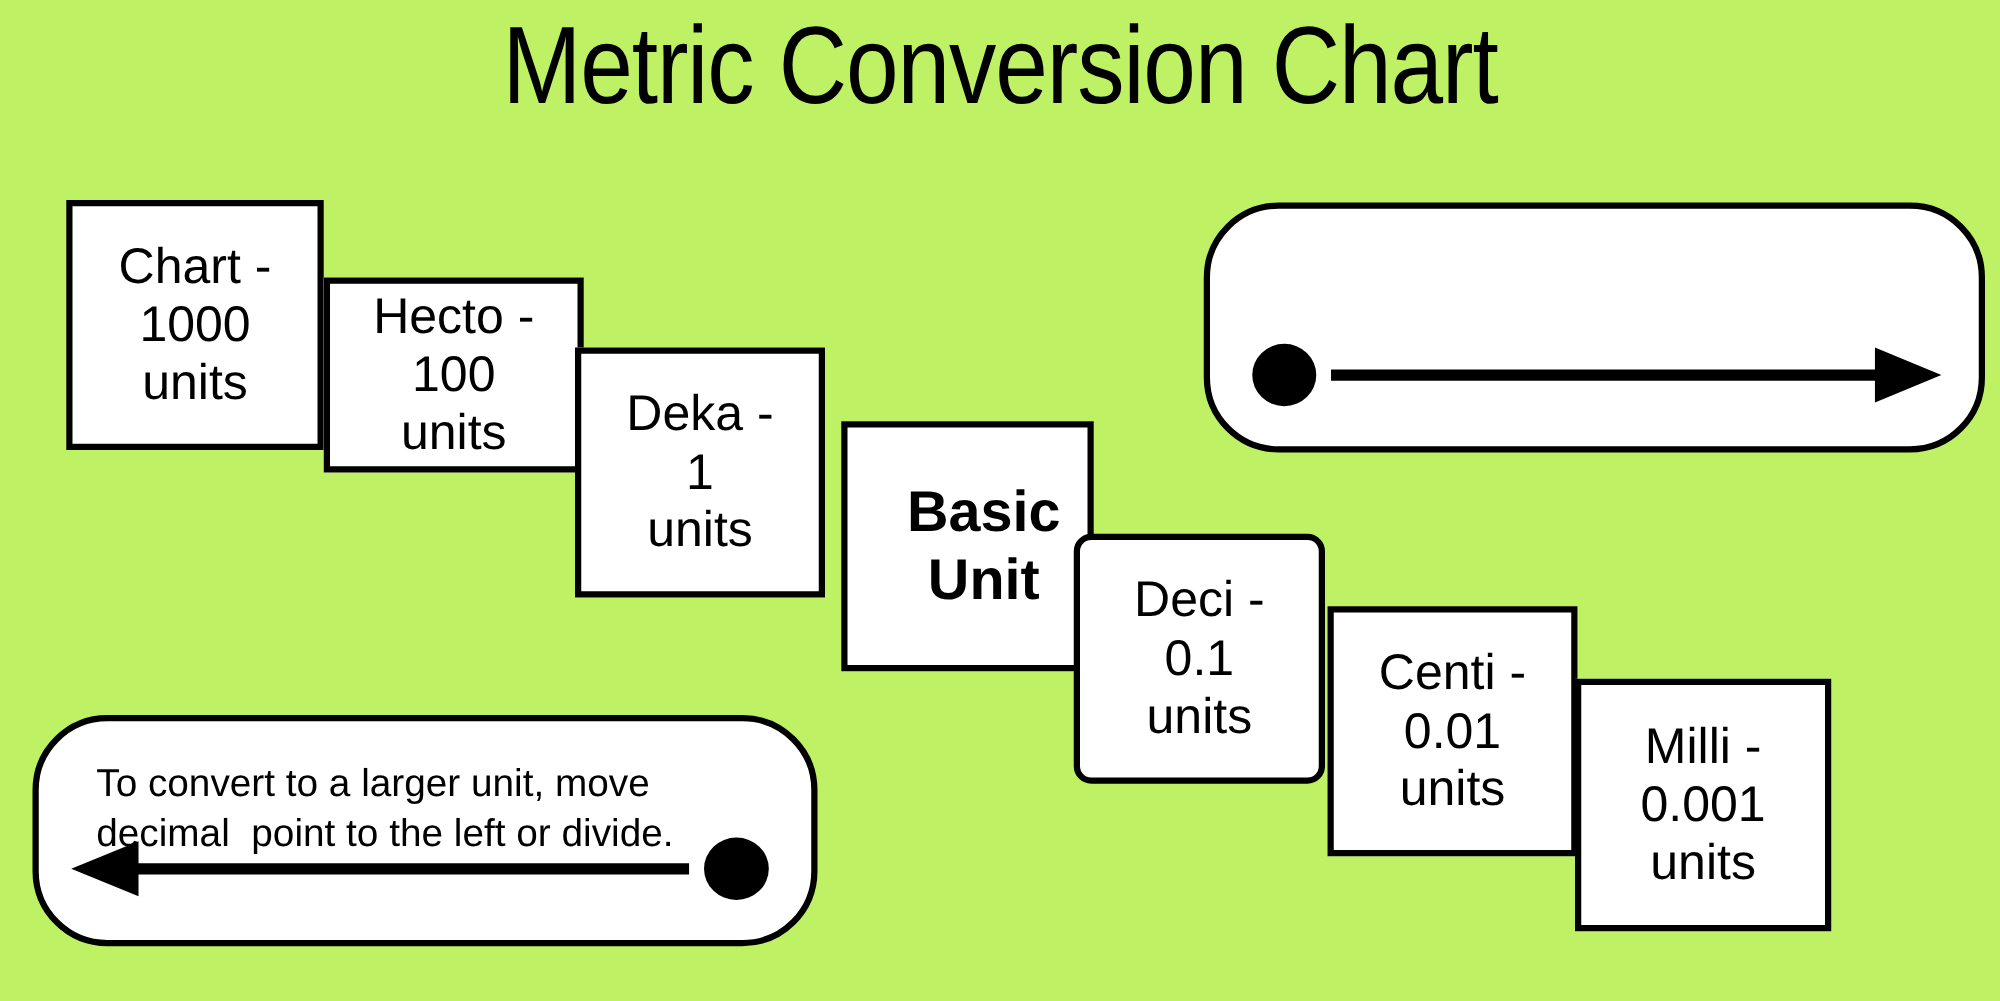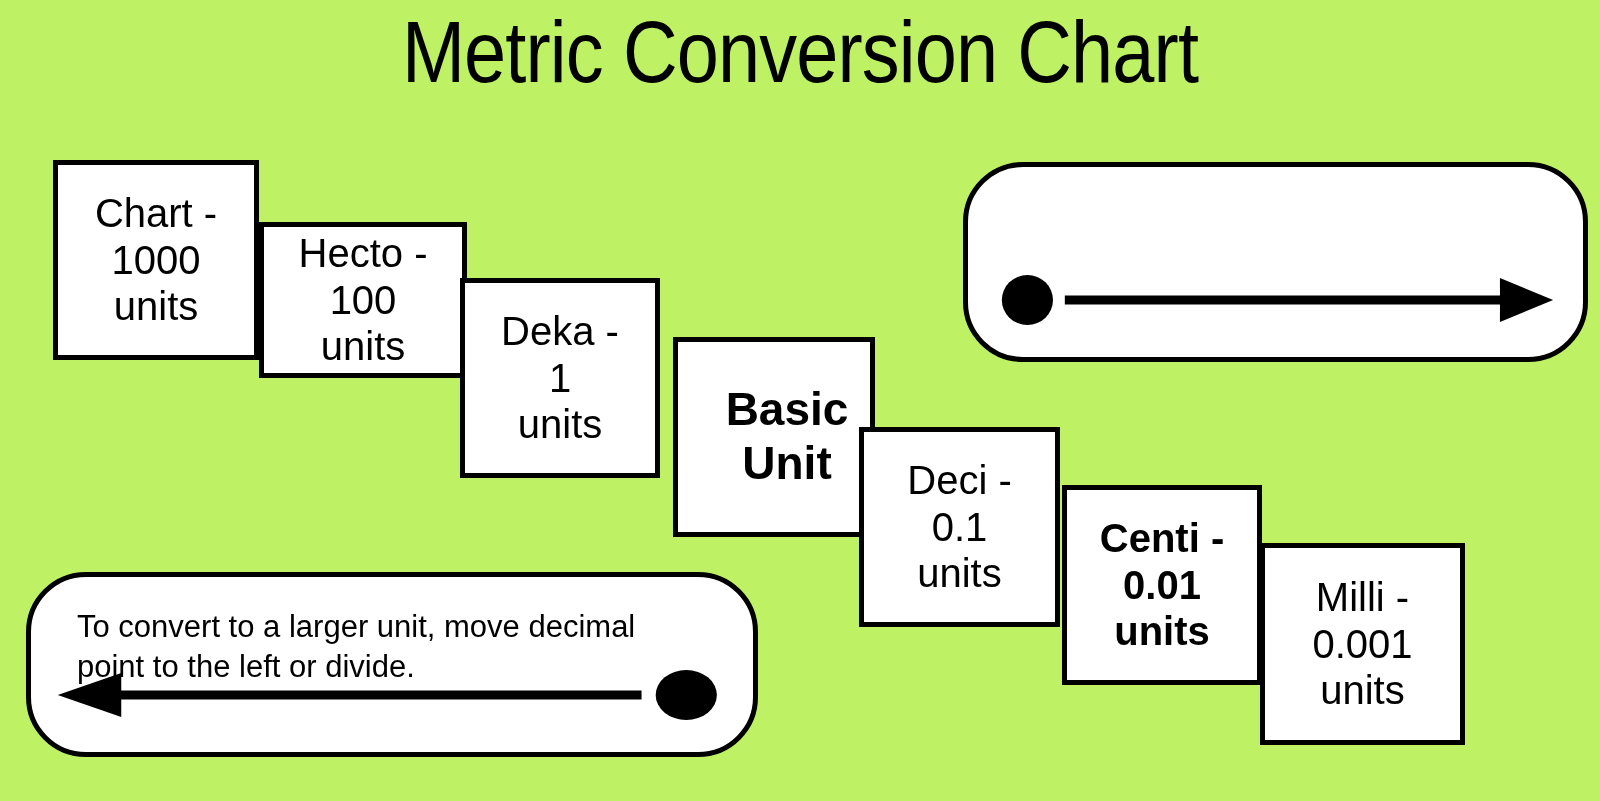--- a/index.html
+++ b/index.html
@@ -101,43 +101,43 @@
 100
 units</div>
 
   <div class="unit-box" style="left:460px; top:278px; width:200px; height:200px;">Deka -
 1
 units</div>
 
   <div class="unit-box is-basic" style="left:673px; top:337px; width:202px; height:200px;padding-left:32px;">Basic
 Unit</div>
 
-  <div class="unit-box" style="left:859px; top:427px; width:201px; height:200px;">Deci -
+  <div class="unit-box" style="left:859px; top:427px; width:201px; height:200px;border-radius:14px;">Deci -
 0.1
 units</div>
 
-  <div class="unit-box" style="left:1062px; top:485px; width:200px; height:200px;font-weight:bold;">Centi -
+  <div class="unit-box" style="left:1062px; top:485px; width:200px; height:200px;">Centi -
 0.01
 units</div>
 
   <div class="unit-box" style="left:1260px; top:543px; width:205px; height:202px;">Milli -
 0.001
 units</div>
 
   <div class="callout" style="left:963px; top:162px; width:625px; height:200px;">
     <div class="callout-arrow">
       <svg viewBox="0 0 580 62" preserveAspectRatio="none" aria-hidden="true">
         <ellipse cx="38" cy="31" rx="26" ry="25" fill="#000000"></ellipse>
         <line x1="76" y1="31" x2="520" y2="31" stroke="#000000" stroke-width="9"></line>
         <polygon points="518,9 572,31 518,53" fill="#000000"></polygon>
       </svg>
     </div>
   </div>
 
-  <div class="callout" style="left:26px; top:572px; width:732px; height:185px;">
+  <div class="callout" style="left:26px; top:572px; width:628px; height:185px;">
     <div class="callout-text">To convert to a larger unit, move decimal  point to the left or divide.</div>
     <div class="callout-arrow">
       <svg viewBox="0 0 576 62" preserveAspectRatio="none" aria-hidden="true">
         <ellipse cx="538" cy="31" rx="26" ry="25" fill="#000000"></ellipse>
         <line x1="56" y1="31" x2="500" y2="31" stroke="#000000" stroke-width="9"></line>
         <polygon points="58,9 4,31 58,53" fill="#000000"></polygon>
       </svg>
     </div>
   </div>
 

